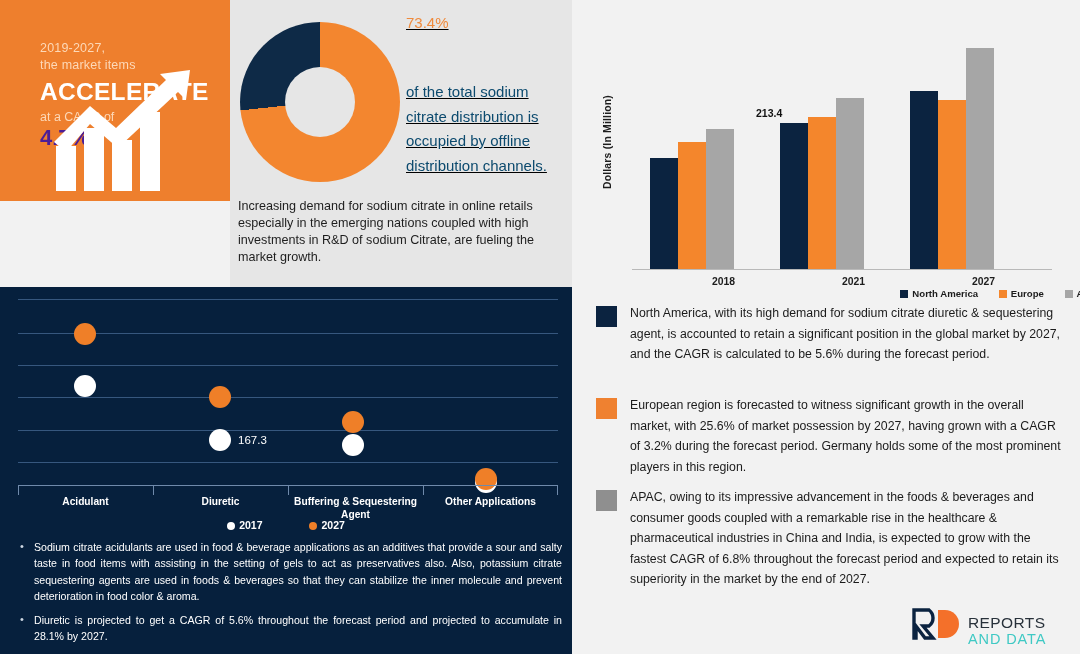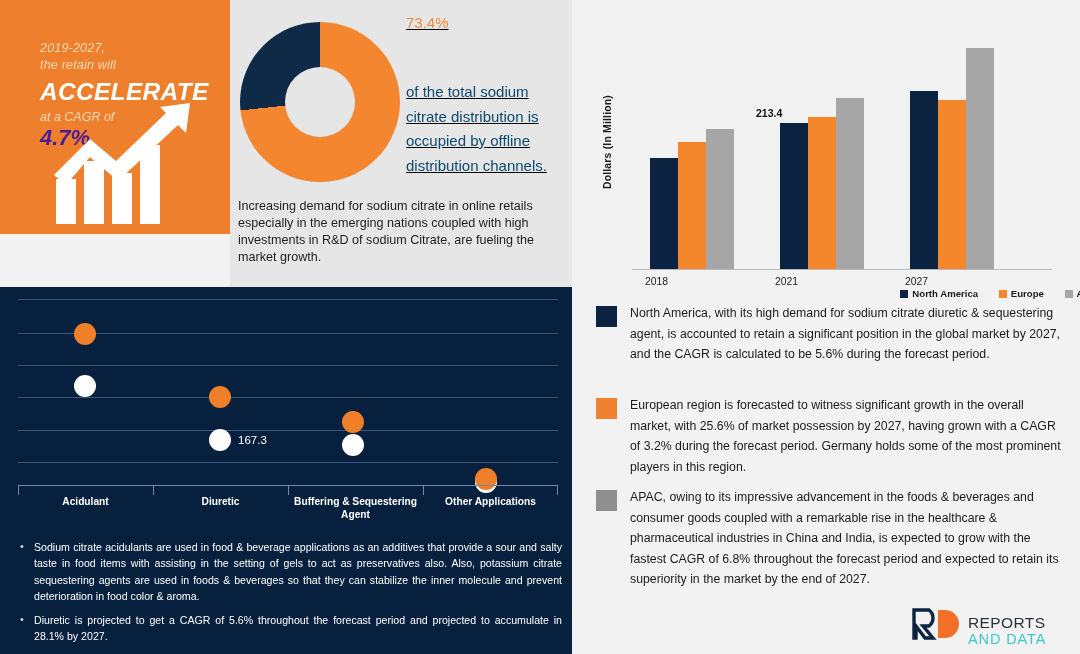--- a/index.html
+++ b/index.html
@@ -3,21 +3,21 @@
 <meta charset="utf-8">
 <style>
   html,body{margin:0;padding:0;background:#fff;}
   body{font-family:"Liberation Sans", sans-serif;}
   #page{position:relative;width:1080px;height:654px;overflow:hidden;background:#f2f2f2;}
 
   
   #left-col{position:absolute;left:0;top:0;width:572px;height:654px;}
 
   
-  #accelerate-panel{position:absolute;left:0;top:0;width:230px;height:234px;background:#ee7f2d;overflow:hidden;font-style:italic;}
+  #accelerate-panel{position:absolute;left:0;top:0;width:230px;height:201px;background:#ee7f2d;overflow:hidden;}
   #acc-text{position:absolute;left:40px;top:40px;width:180px;color:#ffffff;}
   .acc-small{font-size:12.5px;line-height:17px;color:#fdd9b8;letter-spacing:.2px;}
   .acc-big{font-size:24.5px;font-weight:bold;letter-spacing:.3px;margin-top:4px;margin-bottom:4px;color:#ffffff;}
   .acc-mid{font-size:12.5px;color:#fdd9b8;margin-top:3px;}
   .acc-num{font-size:22px;font-weight:bold;color:#4c1d95;margin-top:1px;}
   #acc-icon{position:absolute;left:50px;bottom:8px;width:150px;height:125px;}
 
   
   #donut-panel{position:absolute;left:230px;top:0;width:342px;height:287px;background:#e6e6e6;}
   #donut-wrap{position:absolute;left:10px;top:22px;width:160px;height:160px;}
@@ -55,21 +55,21 @@
   #ylabel{position:absolute;left:30px;top:95px;font-size:10.4px;font-weight:bold;color:#1d1d1d;
           writing-mode:vertical-rl;transform:rotate(180deg);letter-spacing:.2px;}
   #plot{position:absolute;left:60px;top:24px;width:420px;height:246px;}
   #baseline{position:absolute;left:0;bottom:0;width:420px;height:1px;background:#b9b9b9;}
   .bargroup{position:absolute;bottom:1px;height:245px;}
   .bar{position:absolute;bottom:0;width:28px;}
   .bar.na{background:#0b2340;}
   .bar.eu{background:#f4862c;}
   .bar.ap{background:#a6a6a6;}
   .bar-value{position:absolute;font-size:10.5px;font-weight:bold;color:#111;white-space:nowrap;}
-  .xcat{position:absolute;bottom:-18px;width:90px;text-align:left;font-size:10.4px;font-weight:normal;color:#1d1d1d;}
+  .xcat{position:absolute;bottom:-18px;width:90px;text-align:right;font-size:10.4px;font-weight:bold;color:#1d1d1d;}
   #bar-legend{position:absolute;left:0;top:288px;width:508px;text-align:right;font-size:9.6px;font-weight:bold;color:#1c1c1c;padding-left:32px;}
   #bar-legend .blg{display:inline-block;margin:0 9px;}
   .blg-sw{display:inline-block;width:8px;height:8px;margin-right:4px;vertical-align:-1px;}
 
   .region-block{position:absolute;left:24px;width:466px;}
   .region-sw{position:absolute;left:0;top:3px;width:21px;height:21px;}
   .region-text{margin-left:34px;font-size:12.3px;line-height:20.6px;color:#1b1b1b;}
 
   #logo{position:absolute;right:16px;bottom:10px;width:152px;height:40px;}
   #logo-mark{position:absolute;left:0;top:4px;width:52px;height:32px;}
@@ -80,21 +80,21 @@
 </head>
 <body>
 
 <div id="page">
 
   <div id="left-col">
 
     <div id="accelerate-panel">
       <div id="acc-text">
         <div class="acc-small">2019-2027,</div>
-        <div class="acc-small">the retain will</div>
+        <div class="acc-small">the market items</div>
         <div class="acc-big">ACCELERATE</div>
         <div class="acc-mid">at a CAGR of</div>
         <div class="acc-num">4.7%</div>
       </div>
       <svg id="acc-icon" viewBox="0 0 150 125">
         <rect x="6" y="78" width="20" height="45" fill="#ffffff"></rect>
         <rect x="34" y="60" width="20" height="63" fill="#ffffff"></rect>
         <rect x="62" y="72" width="20" height="51" fill="#ffffff"></rect>
         <rect x="90" y="44" width="20" height="79" fill="#ffffff"></rect>
         <path d="M4 74 L40 38 L66 60 L116 12 L110 6 L140 2 L136 32 L128 24 L68 80 L40 56 L16 84 Z" fill="#ffffff"></path>
@@ -145,20 +145,24 @@
         <div class="axis-tick" style="left:539px"></div>
       </div>
 
       <div id="dot-cats">
         <div class="dot-cat" style="left:0px;width:135px">Acidulant</div>
         <div class="dot-cat" style="left:135px;width:135px">Diuretic</div>
         <div class="dot-cat" style="left:270px;width:135px">Buffering &amp; Sequestering Agent</div>
         <div class="dot-cat" style="left:405px;width:135px">Other Applications</div>
       </div>
 
+      <div id="dot-legend">
+        <span class="lg"><span class="lg-sw" style="background:#ffffff"></span><span>2017</span></span>
+        <span class="lg"><span class="lg-sw" style="background:#ef7f28"></span><span>2027</span></span>
+      </div>
 
       <div id="bullets">
         <div class="bl">Sodium citrate acidulants are used in food &amp; beverage applications as an additives that provide a sour and salty taste in food items with assisting in the setting of gels to act as preservatives also. Also, potassium citrate sequestering agents are used in foods &amp; beverages so that they can stabilize the inner molecule and prevent deterioration in food color &amp; aroma.</div>
         <div class="bl">Diuretic is projected to get a CAGR of 5.6% throughout the forecast period and projected to accumulate in 28.1% by 2027.</div>
       </div>
     </div>
   </div>
 
   <div id="right-col">
 

